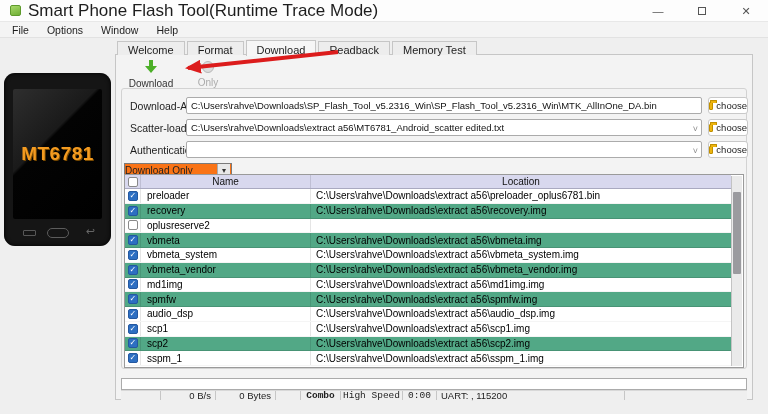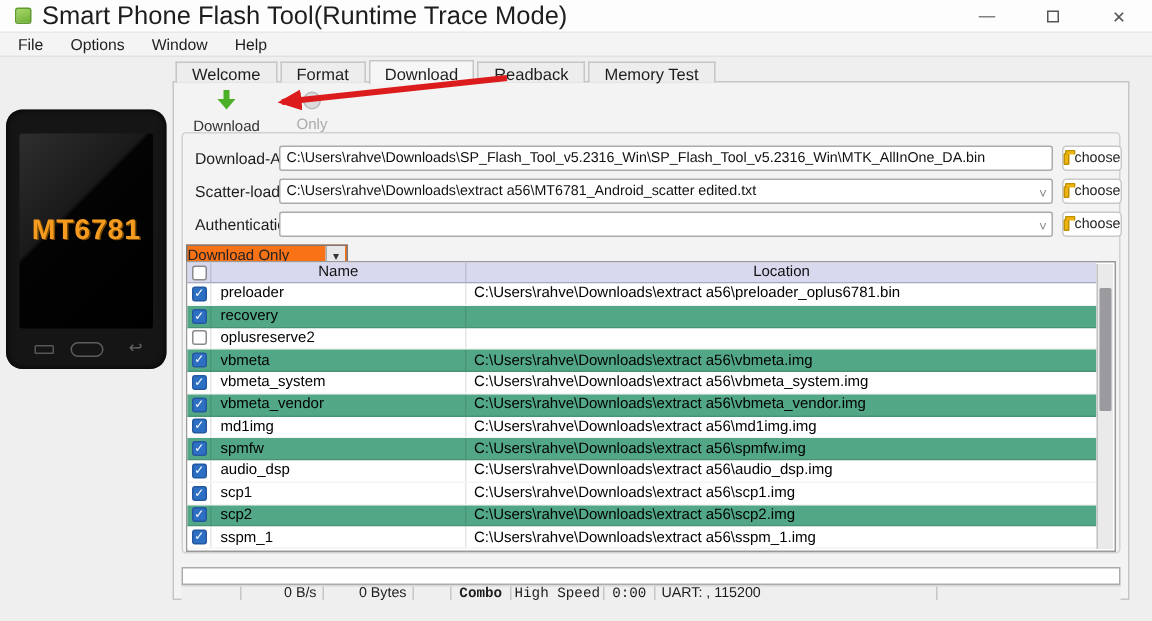--- a/index.html
+++ b/index.html
@@ -193,20 +193,21 @@
                 <span class="cb checked"></span>
               </div>
     <div class="ncell">preloader</div>
     <div class="lcell">C:\Users\rahve\Downloads\extract a56\preloader_oplus6781.bin</div>
   </div>
             <div class="trow green">
     <div class="ccell">
                 <span class="cb checked"></span>
               </div>
     <div class="ncell">recovery</div>
+    <div class="lcell">C:\Users\rahve\Downloads\extract a56\recovery.img</div>
   </div>
             <div class="trow">
     <div class="ccell">
                 <span class="cb"></span>
               </div>
     <div class="ncell">oplusreserve2</div>
     <div class="lcell"></div>
   </div>
             <div class="trow green">
     <div class="ccell">

